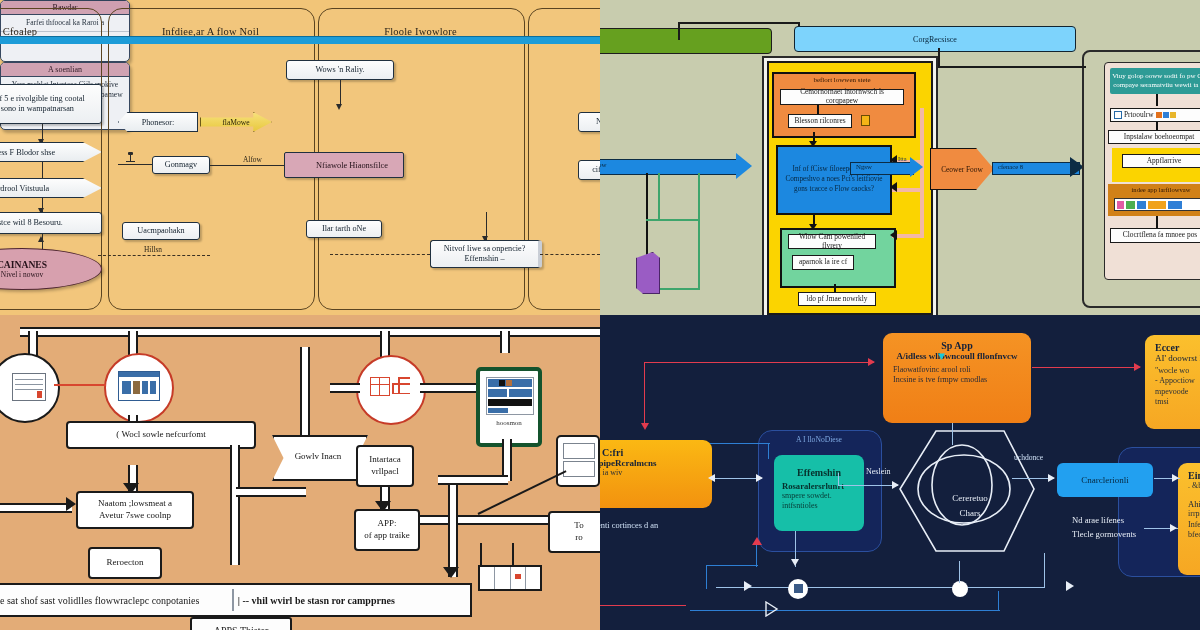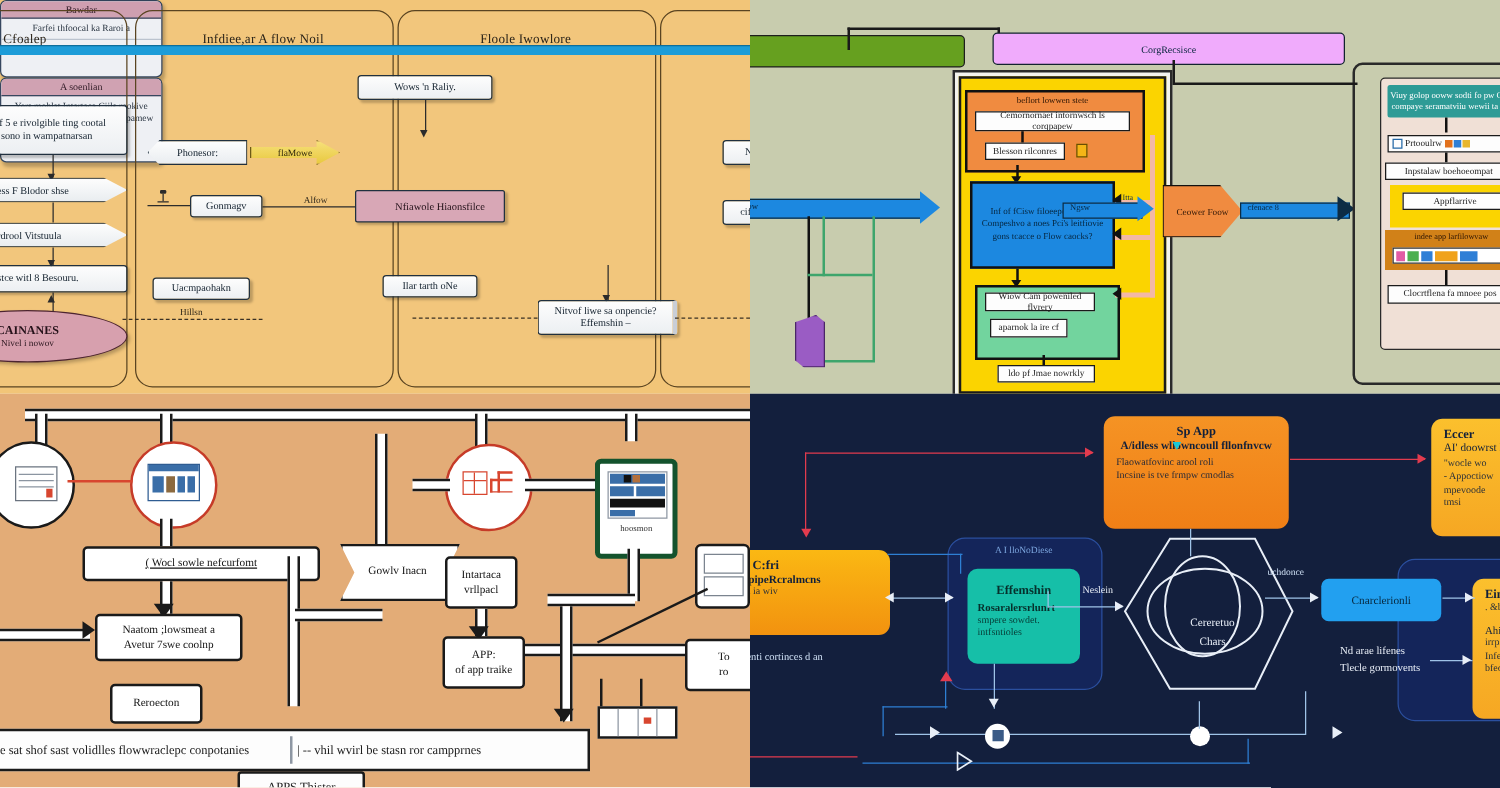--- a/index.html
+++ b/index.html
@@ -38,21 +38,21 @@
   .tlcard .hdr{background:#cf9fb0;border-bottom:1px solid #30425a;font-size:8px;color:#2a1520;
         padding:2px 0;text-align:center;}
   .tlcard .bd{font-size:7.6px;color:#1b2735;line-height:1.35;padding:3px 5px;text-align:center;}
   .tlyel{background:linear-gradient(#f7e07a,#e8c93f);border:1.2px solid #6d5a16;font-size:7.6px;color:#2b2408;
         clip-path:polygon(0 28%,74% 28%,74% 0,100% 50%,74% 100%,74% 72%,0 72%);}
   .dash{position:absolute;border-top:1.4px dashed #3a3023;}
   .tlabel{position:absolute;font-size:7.4px;color:#2e2619;}
 
   
   .trgreen{background:#66a01f;border:1.6px solid #1d1d1d;border-radius:4px;}
-  .trblue{background:#f0abfc;border:1.6px solid #12232f;border-radius:4px;font-size:8px;color:#06243a;}
+  .trblue{background:#7dd3fc;border:1.6px solid #12232f;border-radius:4px;font-size:8px;color:#06243a;}
   .trouter{position:absolute;border:2px solid #2a2a2a;background:#f3f3ee;}
   .tryellow{position:absolute;background:#fbd400;border:2.2px solid #1a1a1a;}
   .trorange{position:absolute;background:#f08b40;border:2.2px solid #111;}
   .trblue2{position:absolute;background:#1c88e0;border:2.2px solid #111;}
   .trgreen2{position:absolute;background:#72d49e;border:2.2px solid #111;}
   .trwhite{position:absolute;background:#fdfdfd;border:1.4px solid #1a1a1a;
         display:flex;align-items:center;justify-content:center;text-align:center;
         font-size:7.4px;color:#1a1a1a;line-height:1.2;padding:1px 3px;box-sizing:border-box;}
   .trpanel{position:absolute;background:#f0e0d6;border:1.8px solid #2a2a2a;border-radius:4px;}
   .trteal{position:absolute;background:#2e9b96;border-radius:2px;font-size:7px;color:#fff;
@@ -297,21 +297,21 @@
       <div style="position:absolute;left:0;top:0;width:40px;height:5px;background:#3a6ea8;"></div>
       <div style="position:absolute;left:3px;top:9px;width:9px;height:13px;background:#3a6ea8;"></div>
       <div style="position:absolute;left:14px;top:9px;width:7px;height:13px;background:#8c6a3f;"></div>
       <div style="position:absolute;left:23px;top:9px;width:6px;height:13px;background:#3a6ea8;"></div>
       <div style="position:absolute;left:31px;top:9px;width:6px;height:13px;background:#3a6ea8;"></div>
     </div>
     <div style="position:absolute;left:54px;top:69px;width:52px;height:2px;background:#d8462f;"></div>
 
     <div class="blpipev" style="left:128px;top:100px;width:6px;height:22px;"></div>
 
-    <div class="blbox" style="left:66px;top:122px;width:190px;height:28px;text-decoration:underline;">( Wocl sowle nefcurfomt</div>
+    <div class="blbox" style="left:66px;top:106px;width:190px;height:28px;">( Wocl sowle nefcurfomt</div>
     <div class="blpipev" style="left:128px;top:150px;width:6px;height:26px;"></div>
     <div style="position:absolute;left:123px;top:168px;width:0;height:0;border-left:8px solid transparent;border-right:8px solid transparent;border-top:11px solid #1a1a1a;"></div>
 
     <div class="blbox" style="left:76px;top:176px;width:118px;height:38px;flex-direction:column;">
       <div>Naatom ;lowsmeat  a</div>
       <div>Avetur 7swe coolnp</div>
     </div>
     <div class="blbox" style="left:88px;top:232px;width:74px;height:32px;">Reroecton</div>
 
     <div class="blflag" style="left:272px;top:120px;width:92px;height:42px;"></div>
@@ -389,21 +389,21 @@
           <i style="position:absolute;left:4px;top:7px;width:6px;height:5px;background:#d8462f;font-style:normal;"></i>
         </span>
       <span style="flex:1;"></span>
     </div>
     <div style="position:absolute;left:480px;top:228px;width:1.8px;height:22px;background:#1a1a1a;"></div>
     <div style="position:absolute;left:512px;top:228px;width:1.8px;height:22px;background:#1a1a1a;"></div>
 
     <div style="position:absolute;left:-10px;top:268px;width:478px;height:30px;background:#fdfdfd;border:2px solid #1a1a1a;display:flex;align-items:center;">
       <div style="flex:1;padding-left:8px;font-size:10px;color:#1a1a1a;">e sat shof sast volidlles flowwraclepc conpotanies</div>
       <div style="width:1.4px;height:22px;background:#8e97a3;"></div>
-      <div style="flex:1;padding-left:4px;font-size:10px;color:#1a1a1a;">| -- vhil wvirl be stasn ror campprnes</div>
+      <div style="flex:1;padding-left:4px;font-size:10px;color:#1a1a1a;font-weight:bold;">| -- vhil wvirl be stasn ror campprnes</div>
     </div>
     <div style="position:absolute;left:190px;top:302px;width:98px;height:22px;background:#fdfdfd;border:2px solid #1a1a1a;border-radius:3px;display:flex;align-items:center;justify-content:center;font-size:10px;color:#1a1a1a;">APPS Thister</div>
   </div>
 
   <div class="quad" id="q-br">
 
     <div class="brgroup" style="left:158px;top:115px;width:122px;height:120px;"></div>
     <div style="position:absolute;left:158px;top:120px;width:122px;text-align:center;font-size:7.6px;color:#7ea8e0;">A I lloNoDiese</div>
     <div class="brgroup" style="left:518px;top:132px;width:120px;height:128px;"></div>
 

